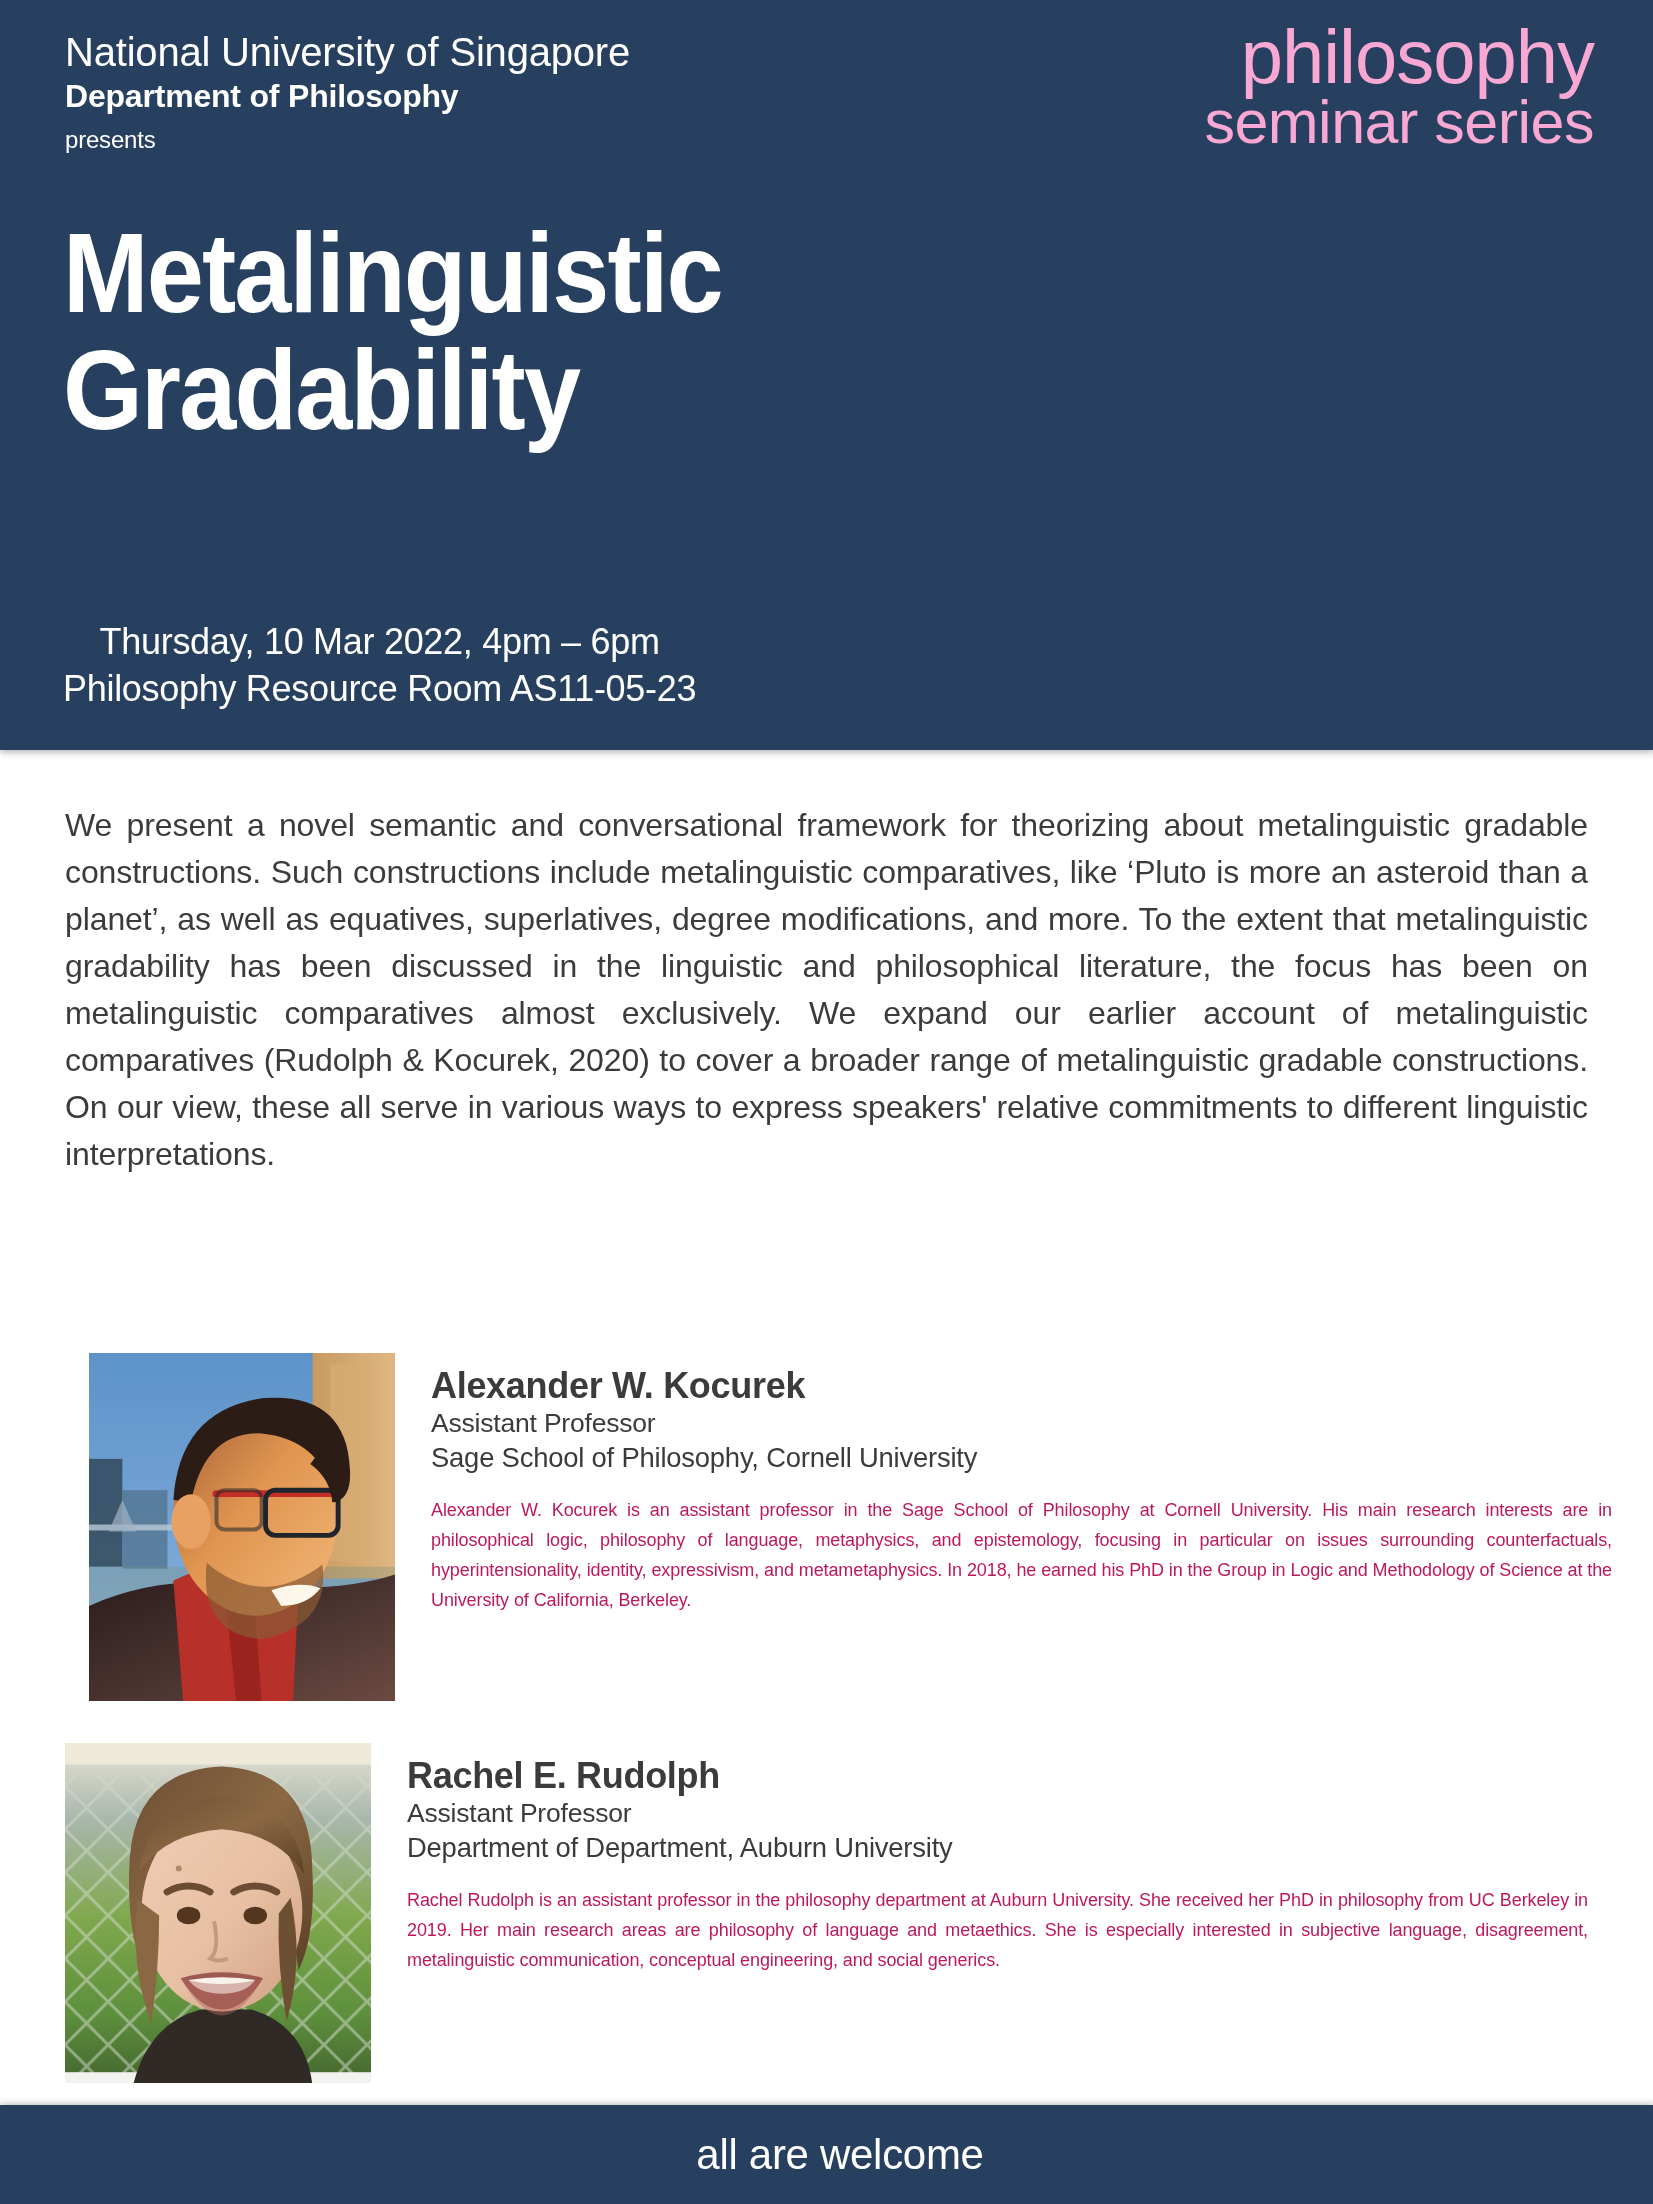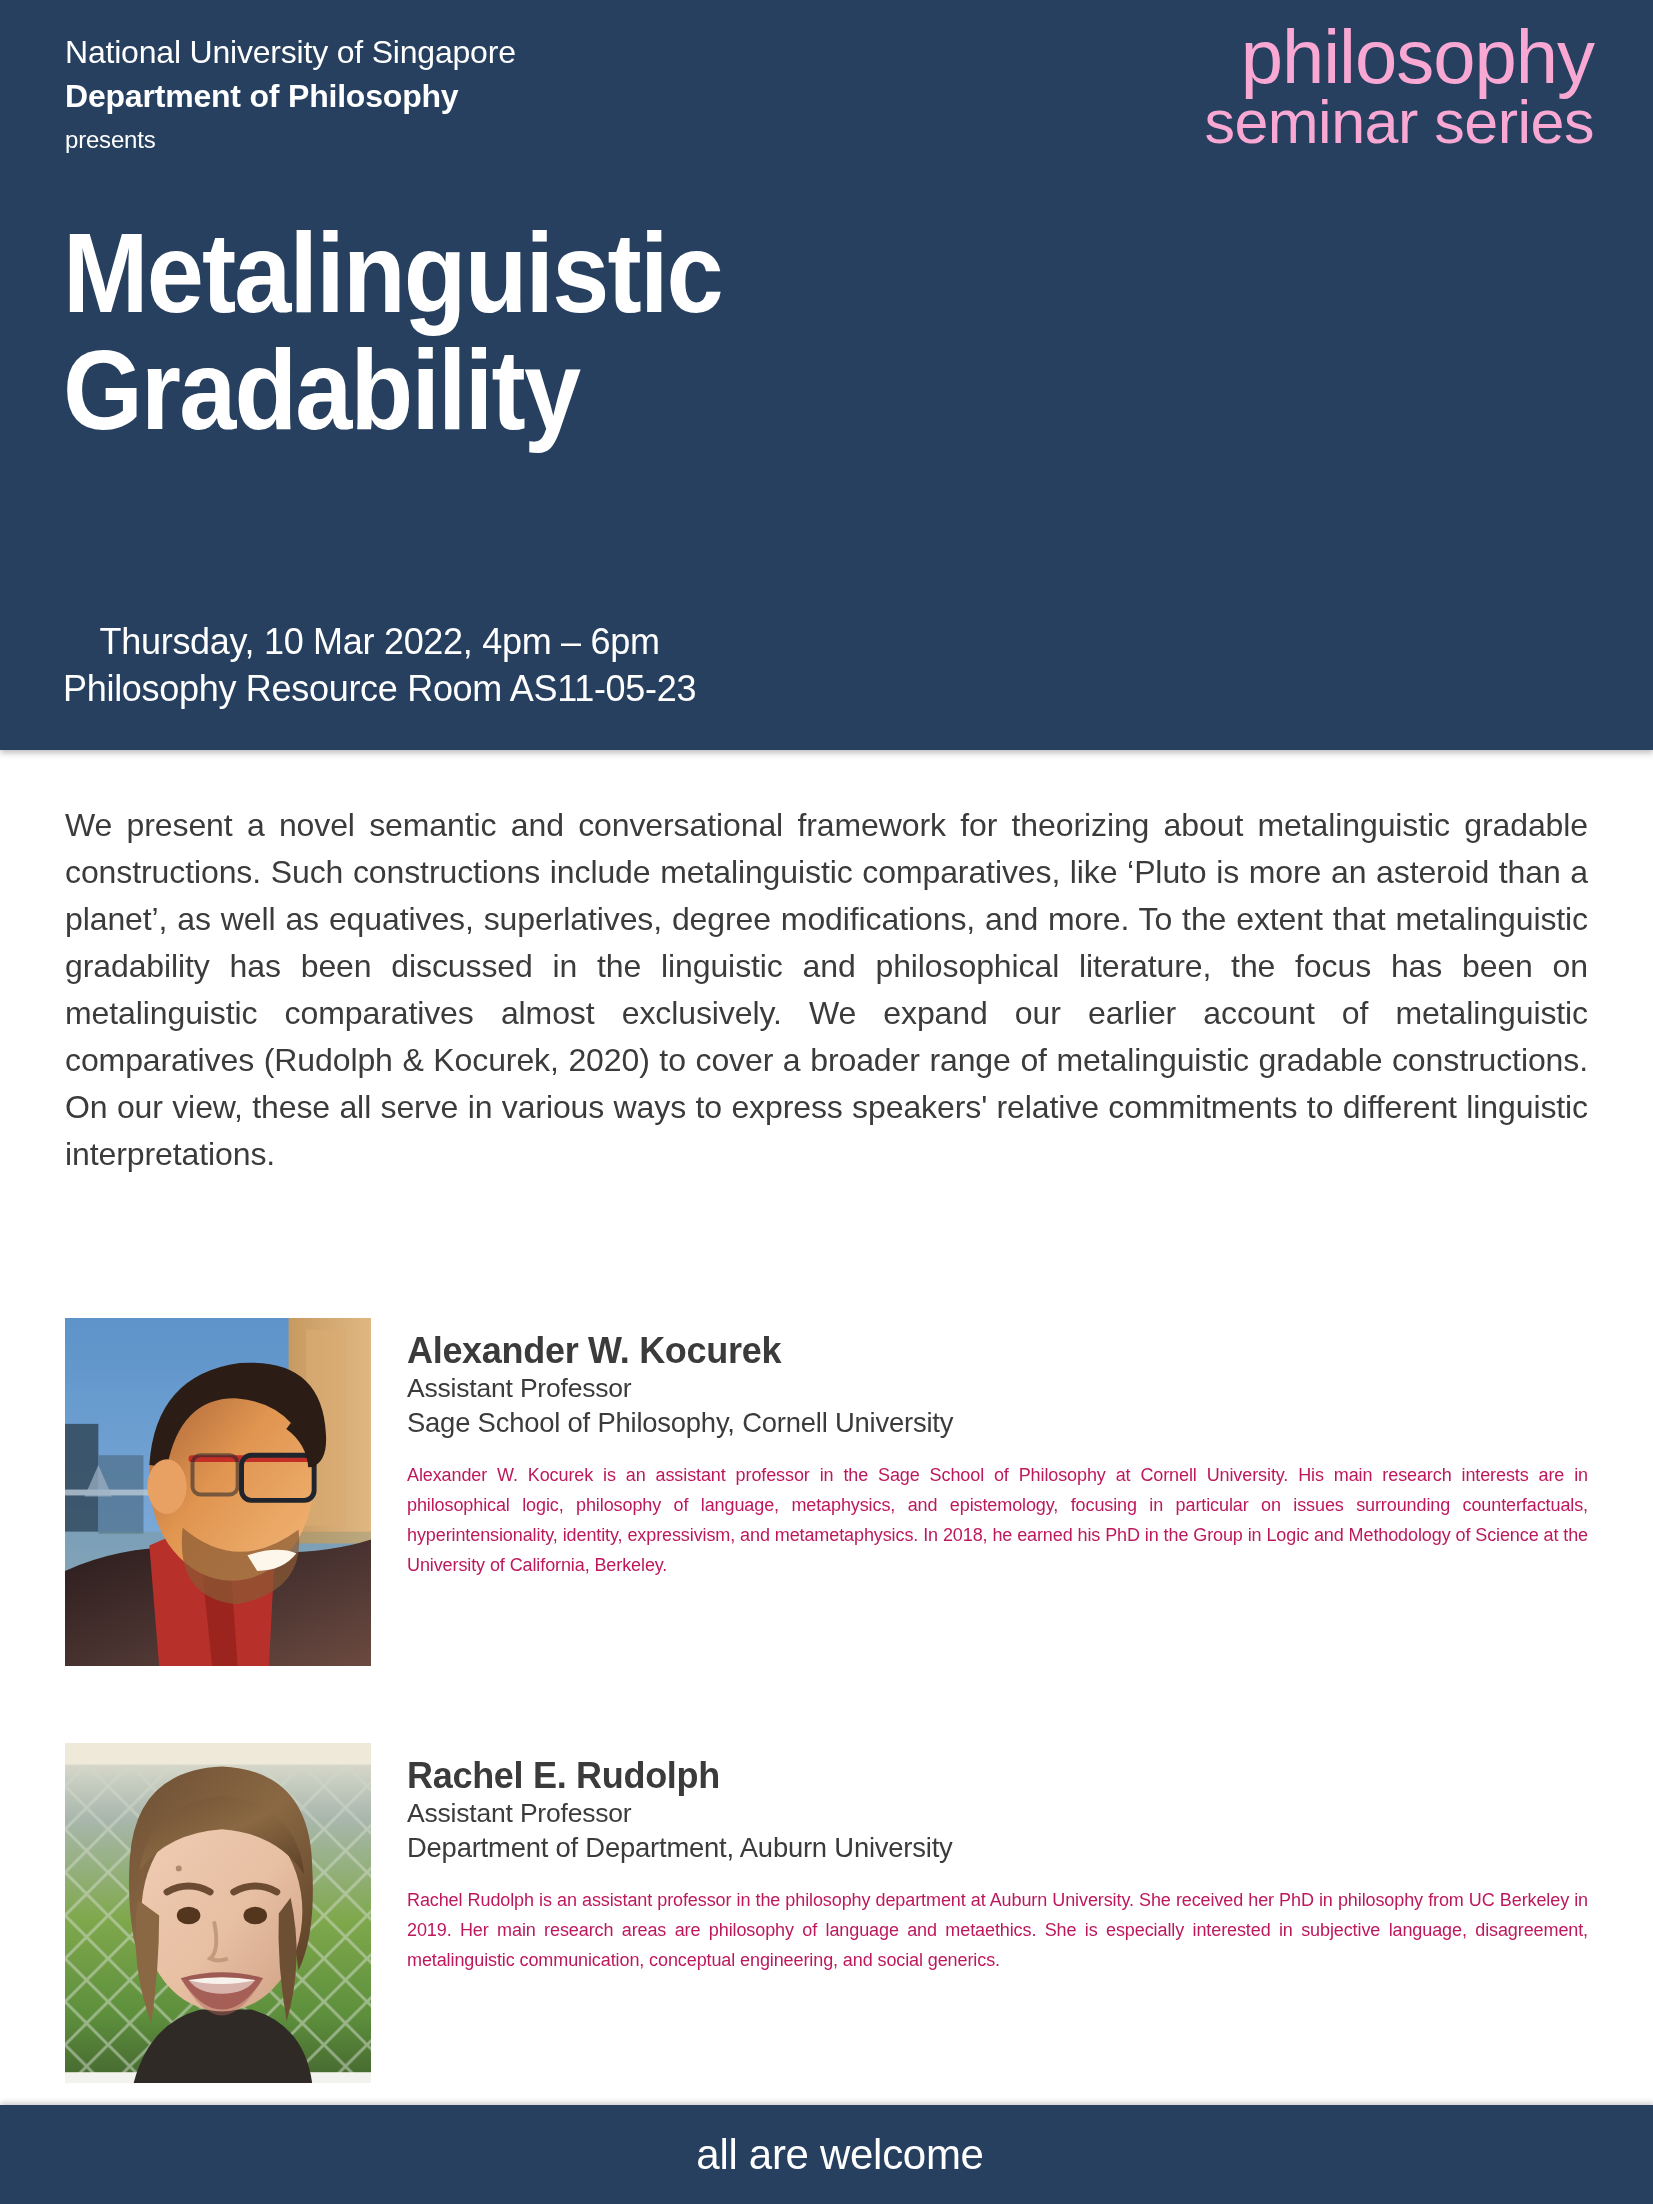--- a/index.html
+++ b/index.html
@@ -31,21 +31,21 @@
     z-index: 2;
   }
   .org-block {
     position: absolute;
     left: 65px;
     top: 31px;
     width: 882px;
   }
   .org-line1 {
     color: #ffffff;
-    font-size: 32px;
+    font-size: 40px;
     line-height: 43px;
     font-weight: 400;
     letter-spacing: -0.2px;
   }
   .org-line2 {
     color: #ffffff;
     font-size: 32px;
     line-height: 44px;
     font-weight: bold;
     letter-spacing: -0.2px;
@@ -118,21 +118,21 @@
     line-height: 47px;
     text-align: justify;
     letter-spacing: -0.1px;
   }
 
   .speaker {
     position: absolute;
     left: 65px;
     width: 1523px;
   }
-  #speaker-0 { top: 1315px; }
+  #speaker-0 { top: 1350px; margin-left: 24px; }
   #speaker-1 { top: 1740px; }
 
   .speaker-photo {
     position: absolute;
     left: 0;
     top: 2.9px;
     width: 306px;
     height: 348px;
     overflow: hidden;
     background: #cfd6dd;

